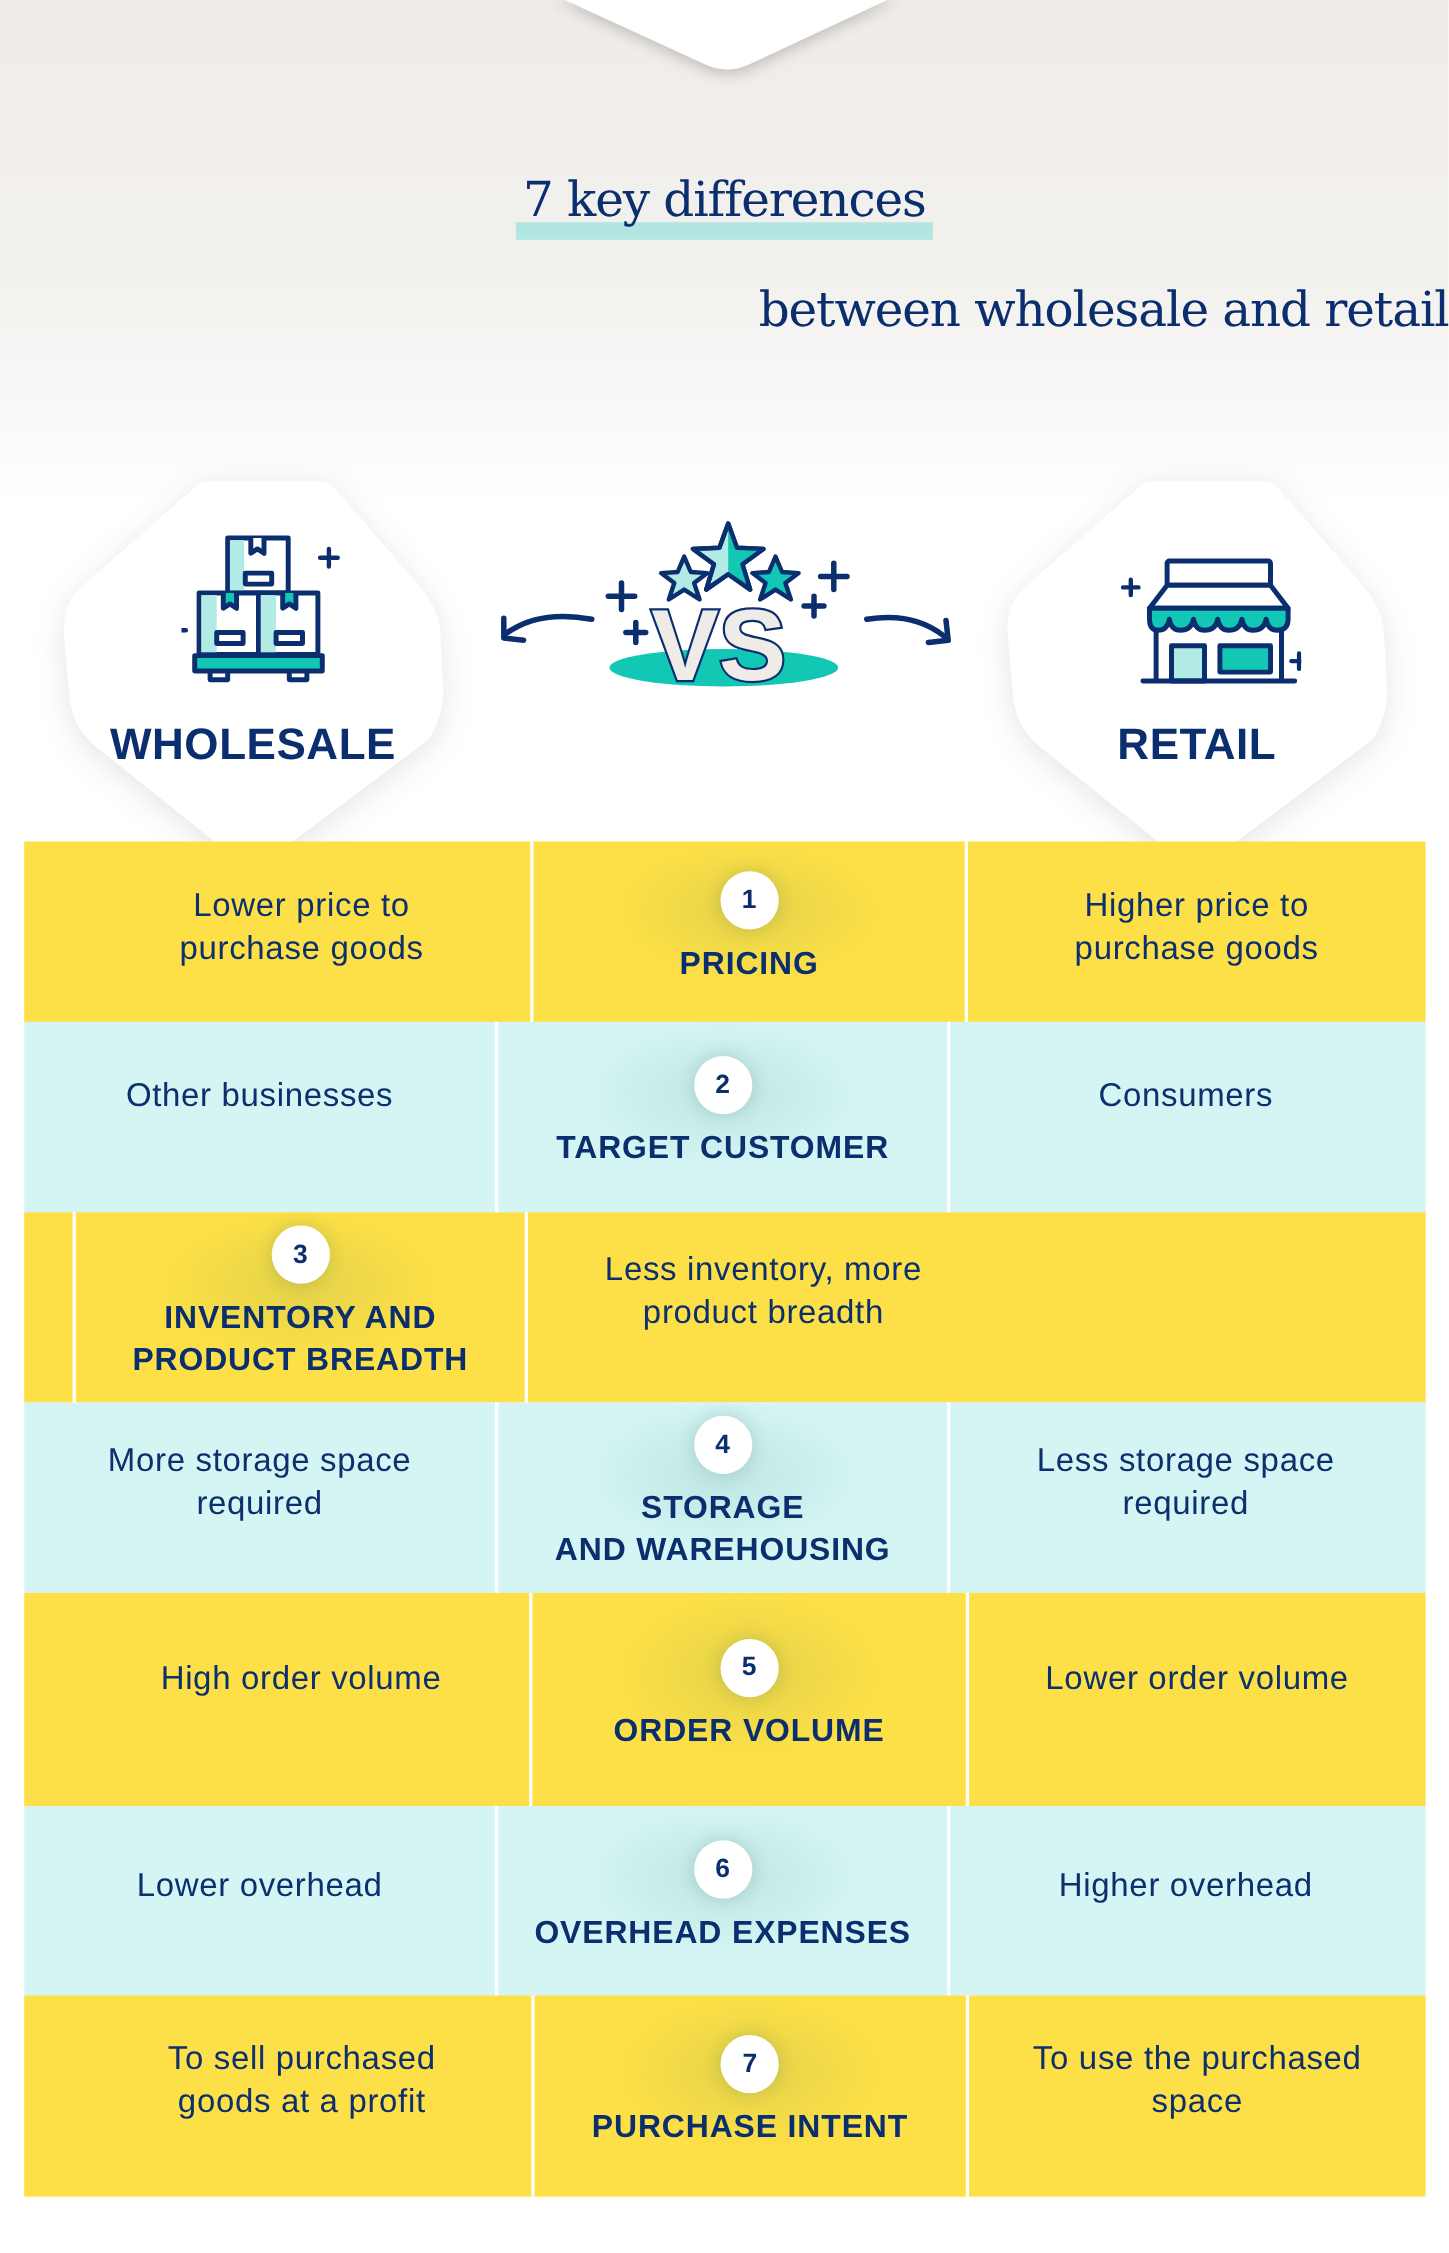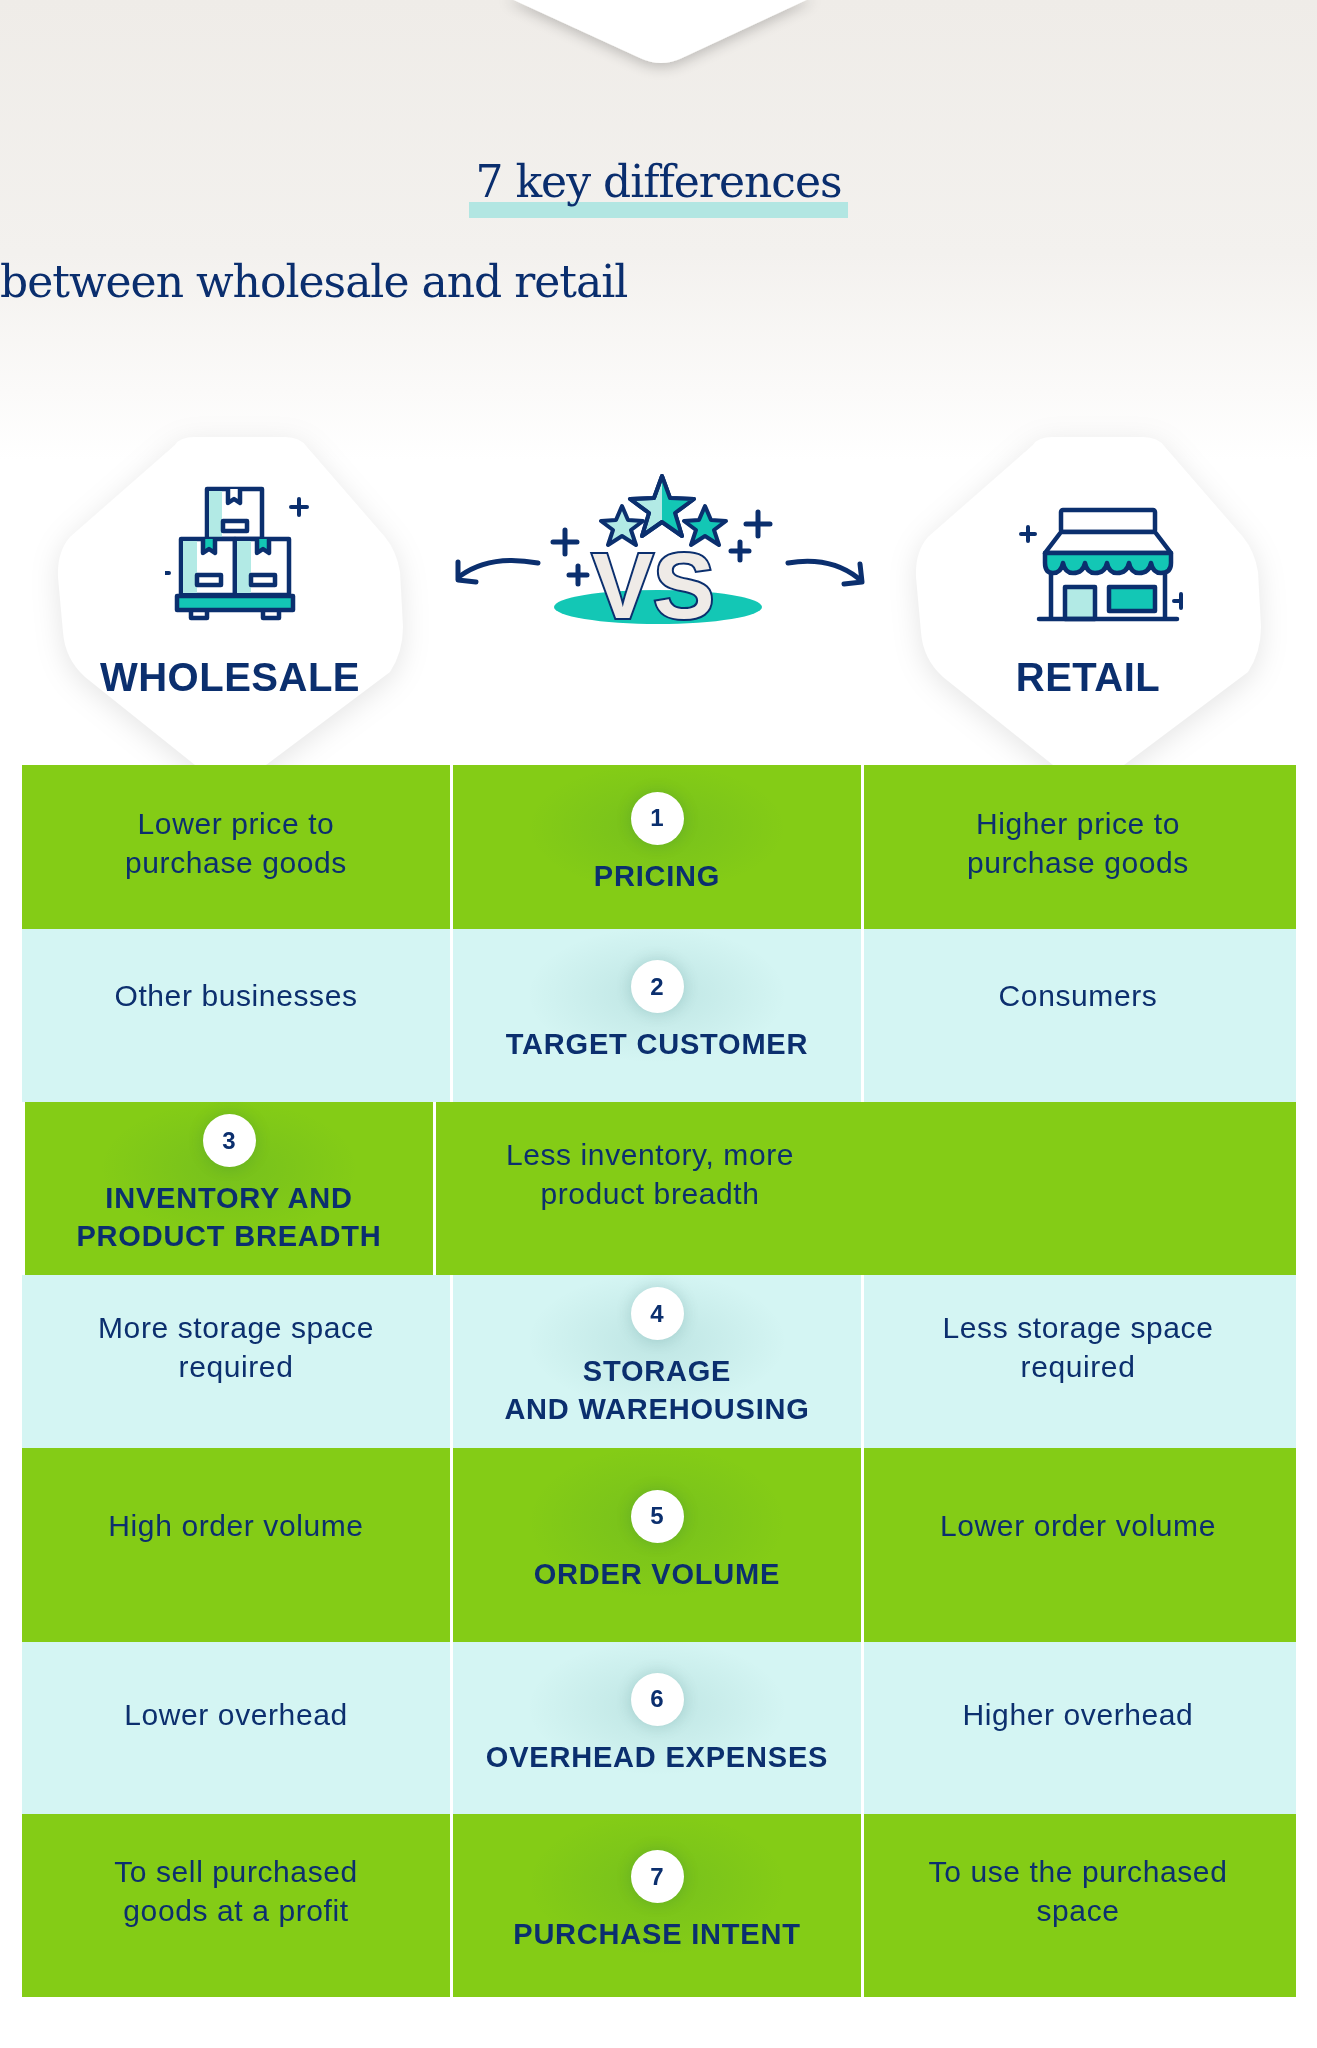--- a/index.html
+++ b/index.html
@@ -33,21 +33,21 @@
   }
   .title-line1 .hl {
     position: relative; display: inline-block; padding: 0 6px;
   }
   .title-line1 .hl::before {
     content: ""; position: absolute; left: 0; right: 0; bottom: -14px; height: 16px;
     background: #B2E6E2; z-index: 0;
   }
   .title-line1 .hl span { position: relative; z-index: 1; }
   .title-line2 {
-    position: absolute; left: 0; top: 100px; width: 1317px; text-align: left;
+    position: absolute; left: 0; top: 100px; width: 1317px; text-align: right;
   }
 
   .badge {
     position: absolute; top: 437px; width: 350px; height: 350px;
     filter: drop-shadow(0 6px 14px rgba(0,0,0,0.10));
   }
   .badge svg.shape { position: absolute; left: 0; top: 0; }
   .badge .label {
     position: absolute; left: 0; width: 350px; top: 218px; text-align: center;
     font-weight: 700; font-size: 40px; letter-spacing: 0.5px; color: #0B2F6E;
@@ -55,21 +55,21 @@
   .badge-wholesale { left: 55px; }
   .badge-retail { left: 913px; }
   .badge .icon { position: absolute; }
 
   .vs-graphic { position: absolute; left: 450px; top: 468px; width: 420px; height: 170px; }
 
   .table {
     position: absolute; left: 22px; top: 765px; width: 1274px;
   }
   .row { display: flex; width: 100%; }
-  .row.dark { background: #84cc16; }
+  .row.dark { background: #fde047; padding-left: 44px; }
   .row.light { background: #D4F5F3; }
   .cell {
     display: flex; flex-direction: column; align-items: center; justify-content: center;
     text-align: center; padding-bottom: 8px;
   }
   .cell.side { width: 428px; font-size: 30px; line-height: 39px; color: #0C2F6E; letter-spacing: 0.6px; }
   .cell.mid {
     width: 414px; border-left: 3px solid #ffffff; border-right: 3px solid #ffffff;
     background: radial-gradient(ellipse at 50% 38%, rgba(0,90,90,0.10) 0%, rgba(0,90,90,0) 45%);
   }

